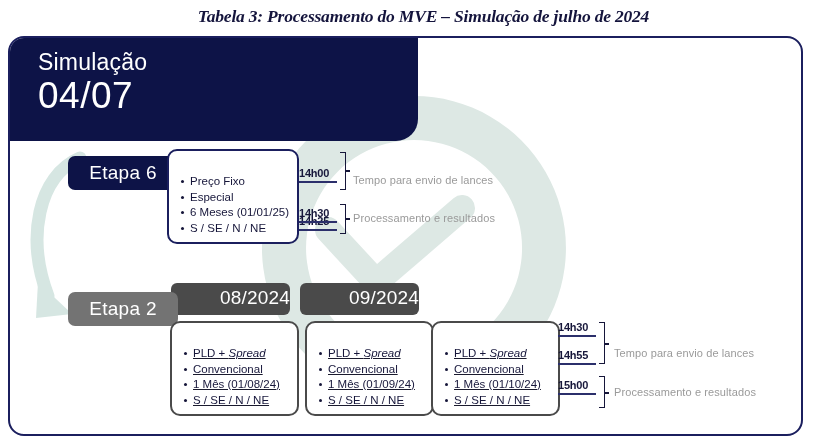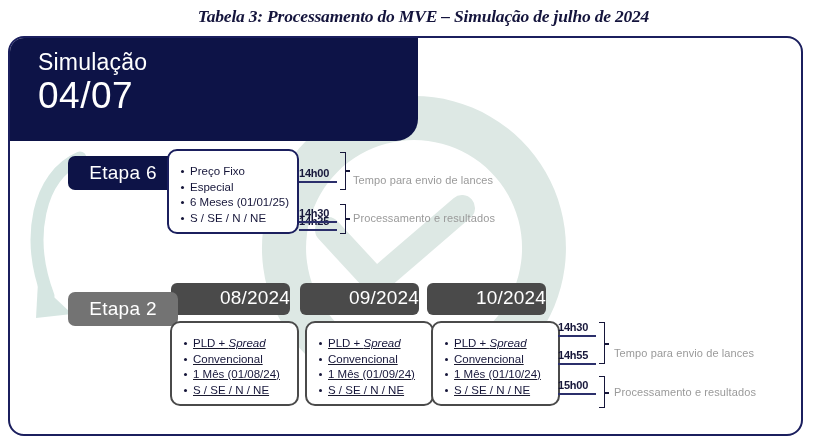--- a/index.html
+++ b/index.html
@@ -117,21 +117,21 @@
     width: 110px;
     background: #737373;
   }
 
   
   .info-box {
     position: absolute;
     box-sizing: border-box;
     background: #ffffff;
     border-radius: 10px;
-    padding: 13px 9px 6px 11px;
+    padding: 23px 9px 6px 11px;
   }
   .info-box.navy { border: 2px solid #1b1f5e; }
   .info-box.gray { border: 2px solid #4a4a4a; text-decoration: underline; }
   .info-box ul {
     list-style: none;
     margin: 0;
     padding: 0;
   }
   .info-box li {
     font-size: 11.5px;
@@ -304,21 +304,20 @@
     <div class="bracket br-a"></div>
     <div class="bracket-tick tk-a"></div>
     <div class="bracket br-b"></div>
     <div class="bracket-tick tk-b"></div>
     <div class="sched-desc d0">Tempo para envio de lances</div>
     <div class="sched-desc d1">Processamento e resultados</div>
   </div>
 
   <div id="month-badge-1" class="month-badge">08/2024</div>
   <div id="month-badge-2" class="month-badge">09/2024</div>
-  <div id="month-badge-3" class="month-badge">10/2024</div>
 
   <div id="stage2-pill" class="stage-pill">Etapa 2</div>
 
   <div id="stage2-box-1" class="info-box gray">
     <ul>
       <li><span>PLD + </span><em>Spread</em></li>
       <li>Convencional</li>
       <li>1 Mês (01/08/24)</li>
       <li>S / SE / N / NE</li>
     </ul>

